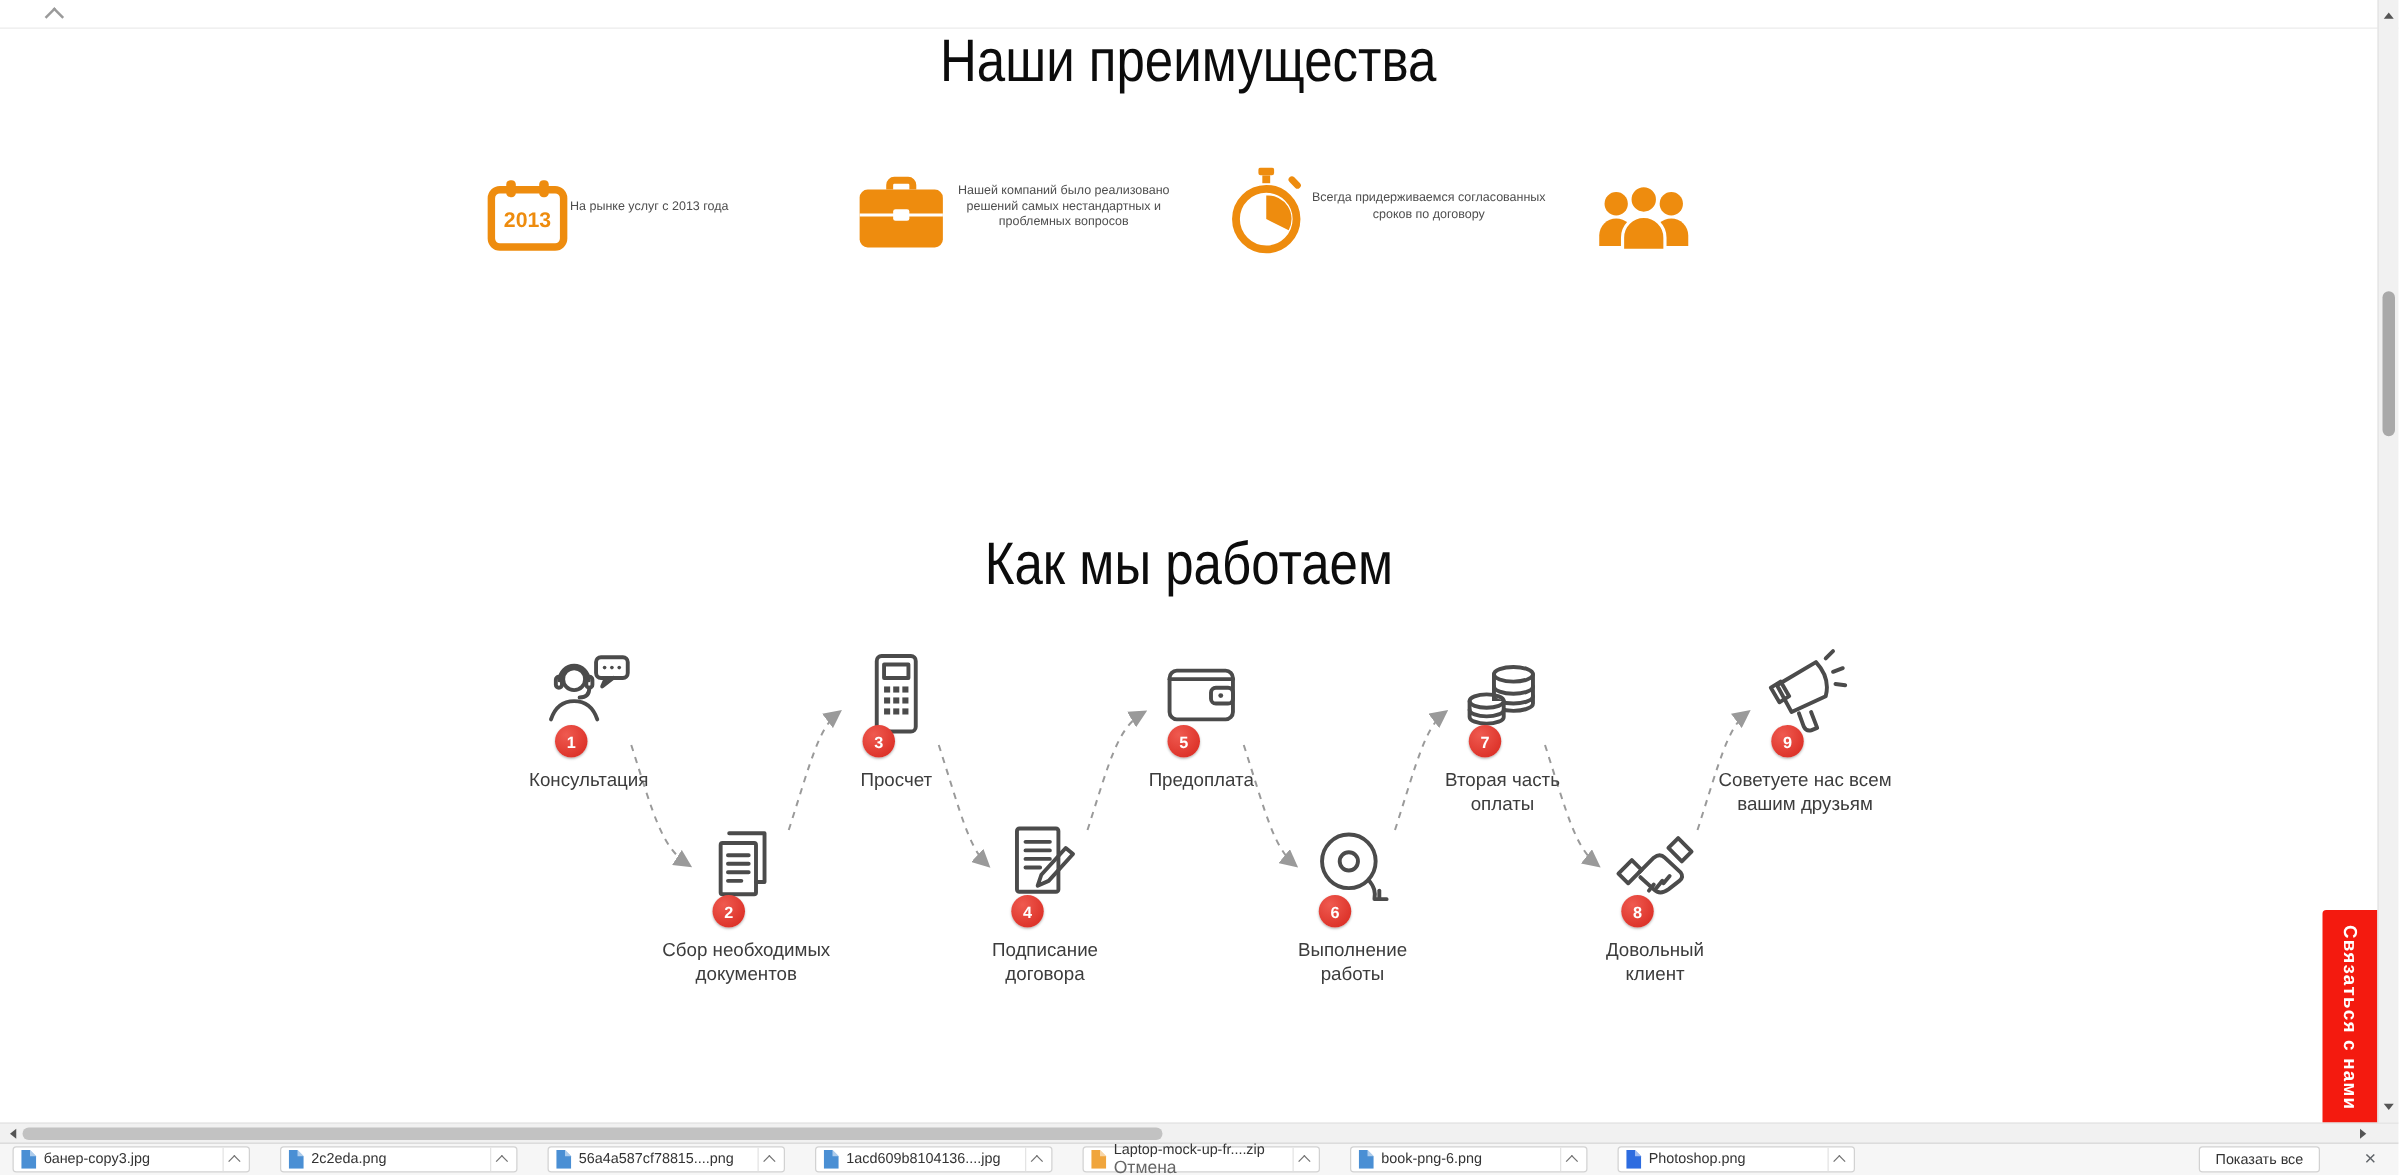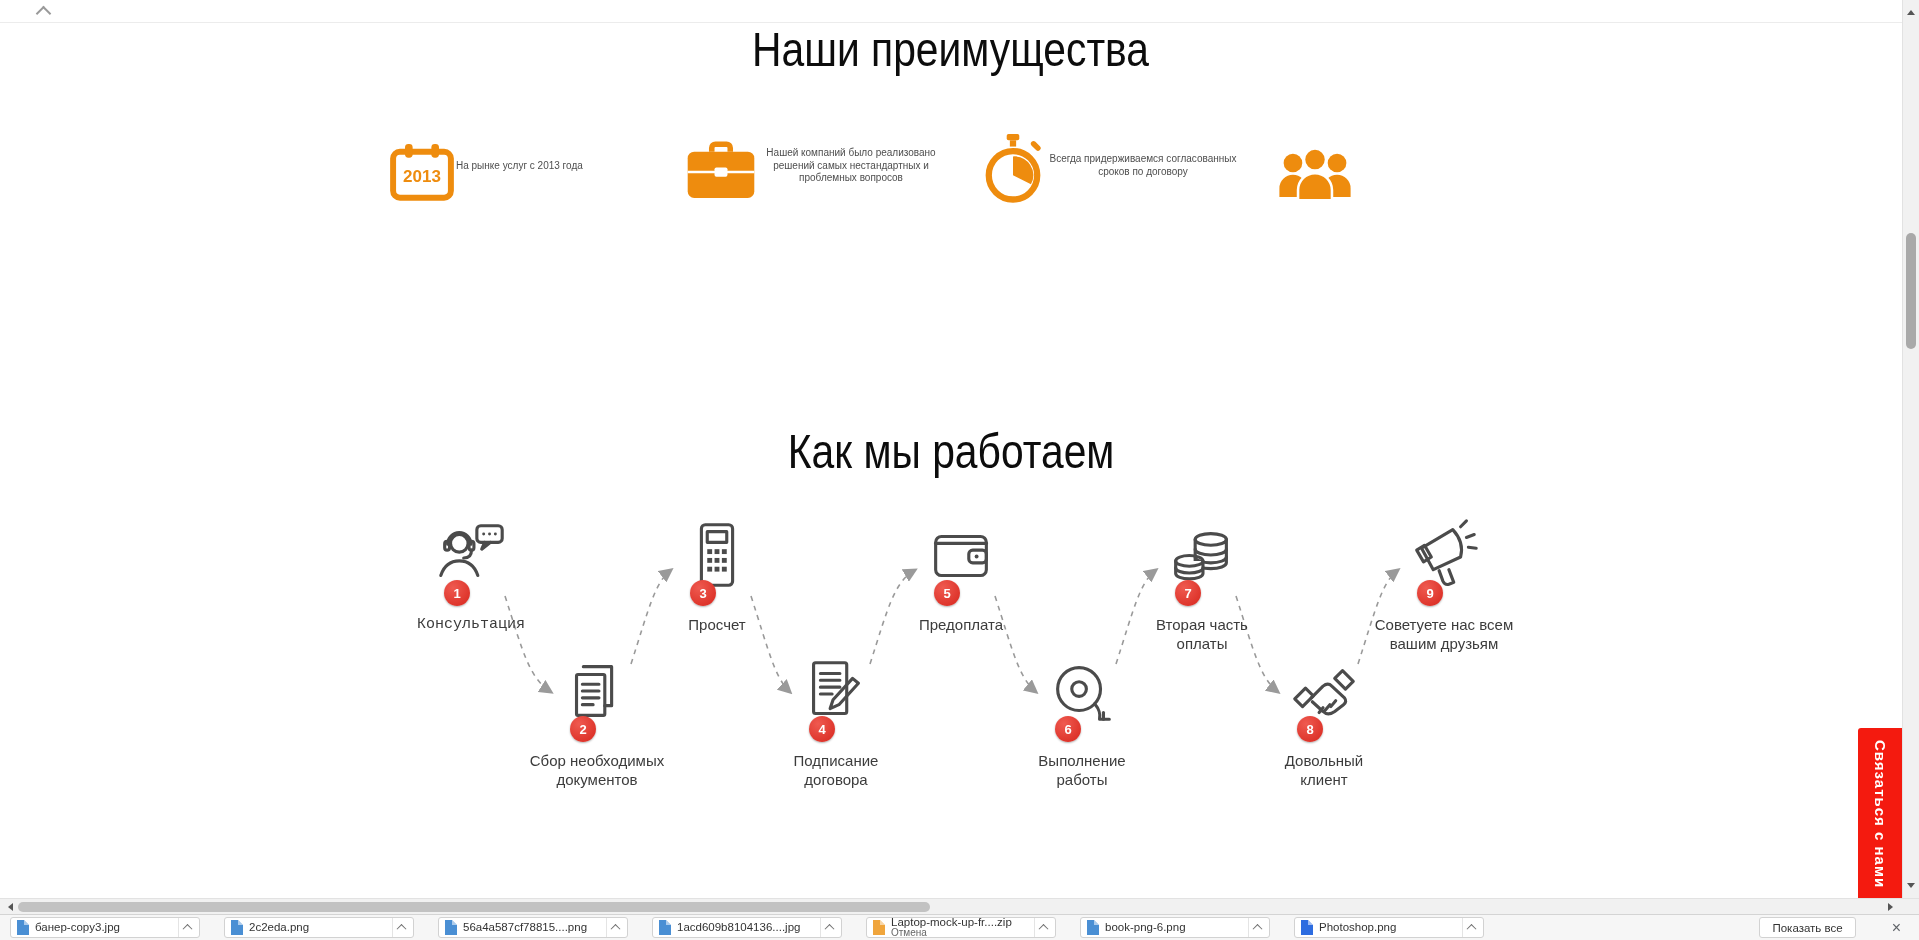--- a/index.html
+++ b/index.html
@@ -55,21 +55,21 @@
 
   
   .dlbar{position:absolute;left:0;bottom:0;width:100%;height:26px;background:#f6f6f6;
     border-top:1px solid #d4d4d4;display:flex;align-items:center;padding:0 10px;box-sizing:border-box;
     z-index:6;gap:24px;}
   .dl-item{display:flex;align-items:center;gap:6px;width:190px;height:21px;background:#fff;
     border:1px solid #d2d2d2;border-radius:3px;padding:0 4px 0 6px;box-sizing:border-box;
     font-size:11.5px;color:#333;cursor:pointer;flex:none;justify-content:center;}
   .dl-text{display:flex;flex-direction:column;flex:1;min-width:0;line-height:1.05;}
   .dl-name{white-space:nowrap;overflow:hidden;text-overflow:ellipsis;}
-  .dl-sub{font-size:10px;color:#666;}
+  .dl-sub{font-size:14px;color:#666;}
   .dl-caret{width:16px;align-self:stretch;display:flex;align-items:center;justify-content:center;
     border-left:1px solid #e4e4e4;flex:none;}
   .caret-up{width:6px;height:6px;border-left:1.6px solid #707070;border-top:1.6px solid #707070;
     transform:rotate(45deg) translate(1px,1px);}
   .show-all{margin-left:auto;height:21px;background:#fff;border:1px solid #d2d2d2;border-radius:3px;
     font-size:11.5px;color:#333;padding:0 12px;cursor:pointer;font-family:inherit;flex:none;}
   .dl-close{background:none;border:none;font-size:16px;color:#5f6368;margin:0 4px 0 8px;cursor:pointer;
     padding:0 4px;line-height:1;flex:none;}
 </style>
 </head>
@@ -172,21 +172,21 @@
         <path d="M40.5 34 q0 8 -8 8"></path>
         <path d="M9 60 q5 -15 19 -15 q14 0 19 15"></path>
         <rect x="46" y="9" width="26" height="17" rx="4"></rect>
         <path d="M54 26 l-3 7 l9 -7"></path>
         <circle class="fdot" cx="53" cy="17.5" r="1.5"></circle>
         <circle class="fdot" cx="59" cy="17.5" r="1.5"></circle>
         <circle class="fdot" cx="65" cy="17.5" r="1.5"></circle>
       </svg>
       <div class="badge">1</div>
     </div>
-    <div class="step-label" style="max-width:150px;font-family:Liberation Mono, monospace;">Консультация</div>
+    <div class="step-label" style="max-width:150px;">Консультация</div>
   </div>
 
   <div class="step" style="left:517px;top:648px;">
     <div class="step-iconbox">
       <svg class="step-svg" width="78" height="78" viewBox="0 0 80 80">
         <path d="M26 14 h29 v40 h-7"></path>
         <rect x="19" y="22" width="29" height="42" rx="1.5"></rect>
         <path d="M25 32 h17 M25 39 h17 M25 46 h17 M25 53 h11"></path>
       </svg>
       <div class="badge">2</div>

